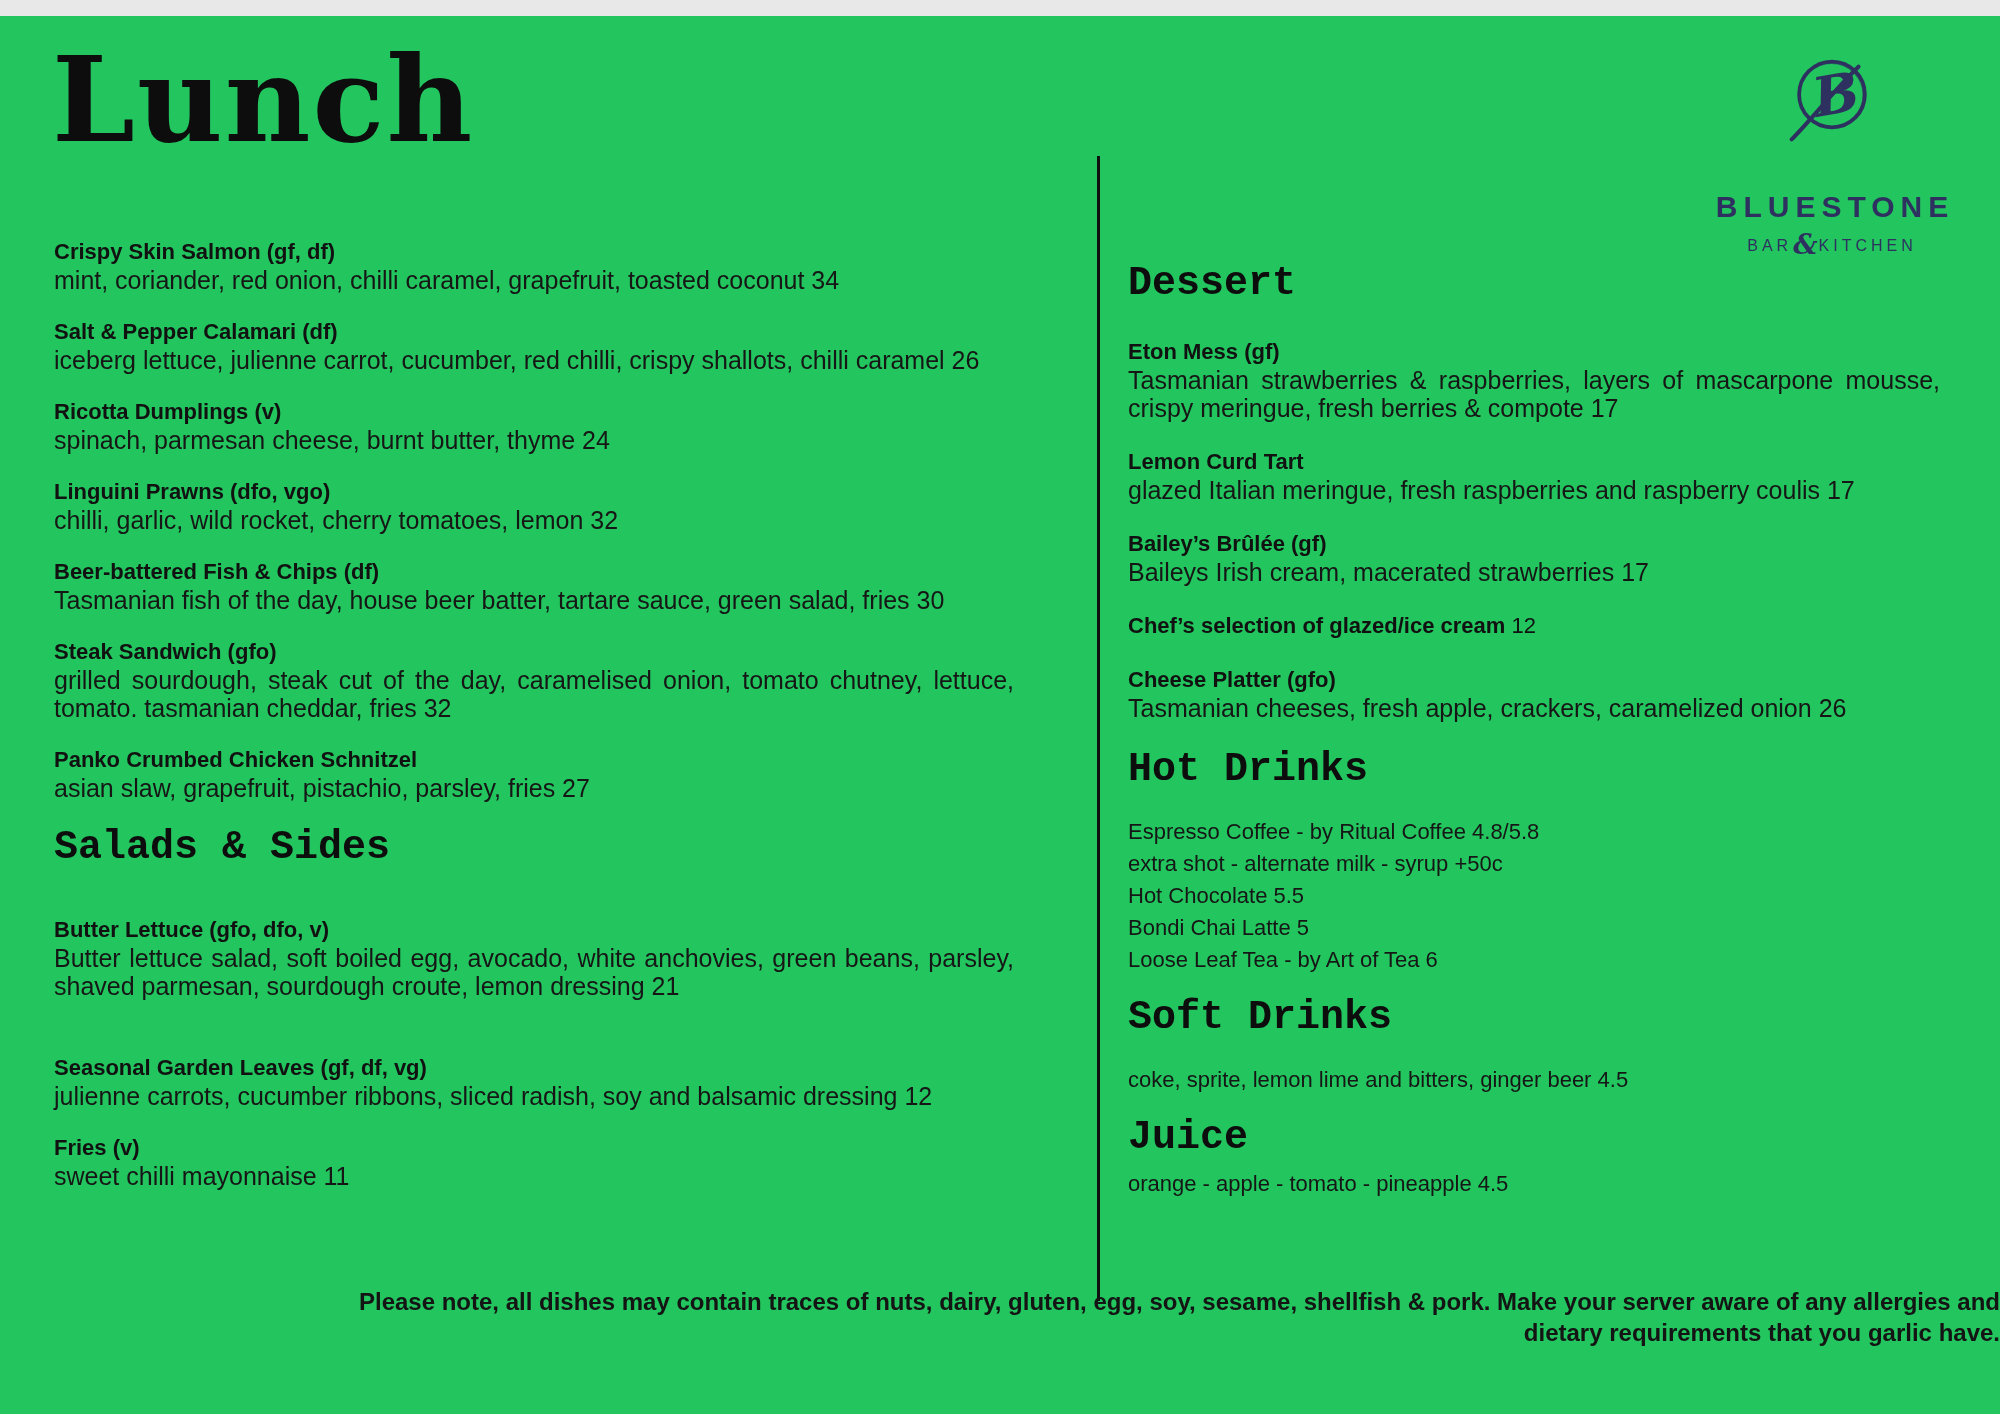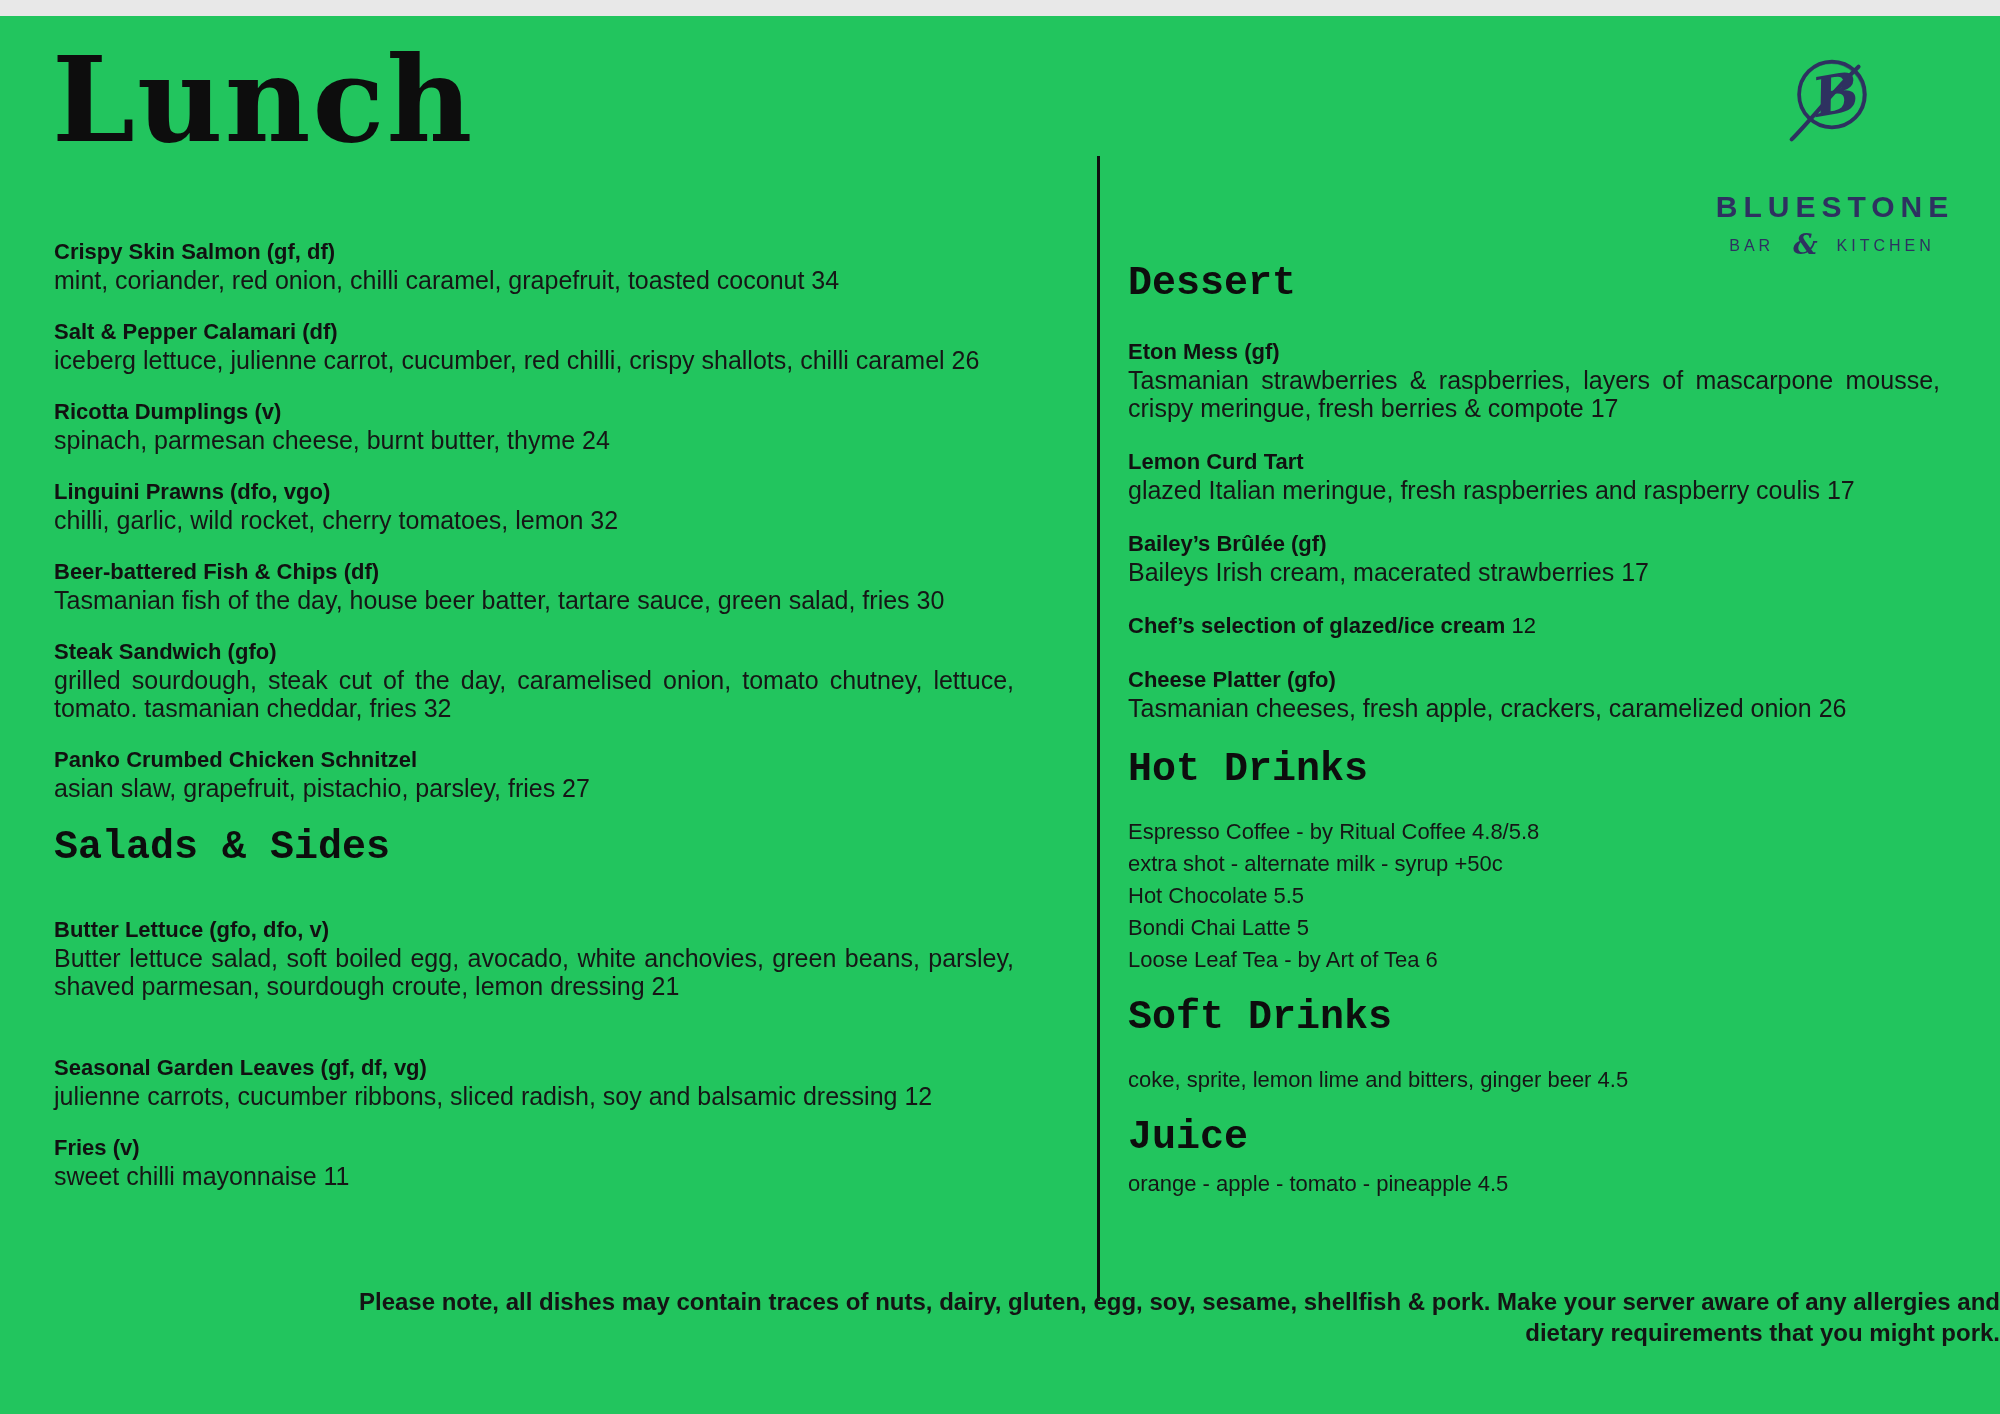--- a/index.html
+++ b/index.html
@@ -19,21 +19,21 @@
   
   .logo { position:absolute; left:1700px; top:24px; width:264px; text-align:center; }
   .logo svg { display:block; margin:0 auto; }
   .logo-name {
     margin-top:10px; font-size:30px; font-weight:700;
     letter-spacing:6px; text-indent:6px; color:#2e3160;
   }
   .logo-tag {
     margin-top:6px; font-size:16px; font-weight:400;
     letter-spacing:4px; color:#2e3160;
-    display:flex; align-items:center; justify-content:center; gap:19px;
+    display:flex; align-items:center; justify-content:center; gap:1px;
   }
   .logo-tag .amp {
     font-family:"DejaVu Serif","Liberation Serif",serif;
     font-style:italic; font-size:27px; font-weight:700; letter-spacing:0;
     position:relative; top:-1px;
   }
   
   .divider { position:absolute; left:1097px; top:140px; width:3px; height:1145px; background:#101010; }
   
   .col-left  { position:absolute; left:54px;  top:222px; width:960px; }
@@ -166,16 +166,16 @@
     <h2 class="section-heading h-soft">Soft Drinks</h2>
     <p class="single-line">coke, sprite, lemon lime and bitters, ginger beer 4.5</p>
 
     <h2 class="section-heading h-juice">Juice</h2>
     <p class="single-line">orange - apple - tomato - pineapple 4.5</p>
 
   </aside>
 
   <footer class="footer">
     <p>Please note, all dishes may contain traces of nuts, dairy, gluten, egg, soy, sesame, shellfish &amp; pork. Make your server aware of any allergies and</p>
-    <p>dietary requirements that you might pork.</p>
+    <p>dietary requirements that you garlic have.</p>
   </footer>
 
 </div>
 
 </body></html>

